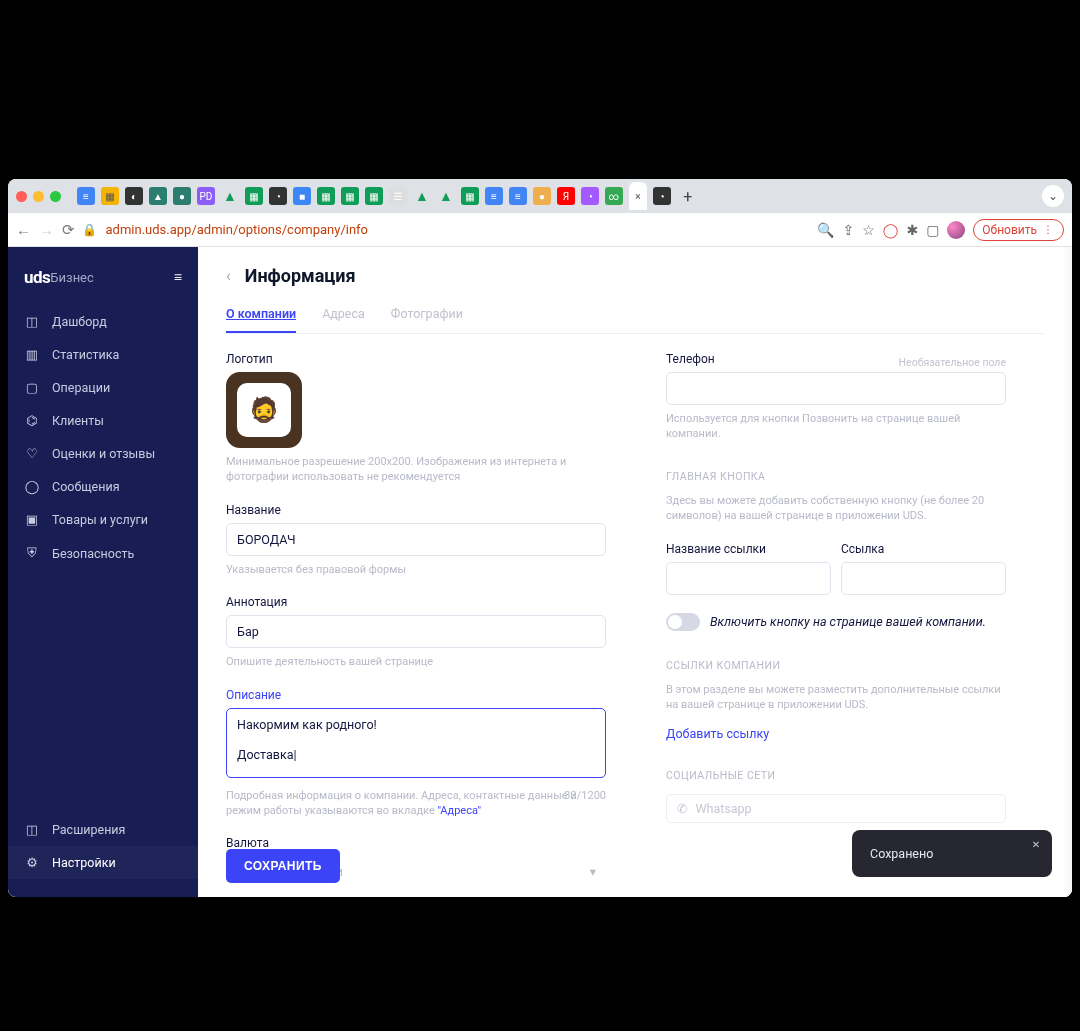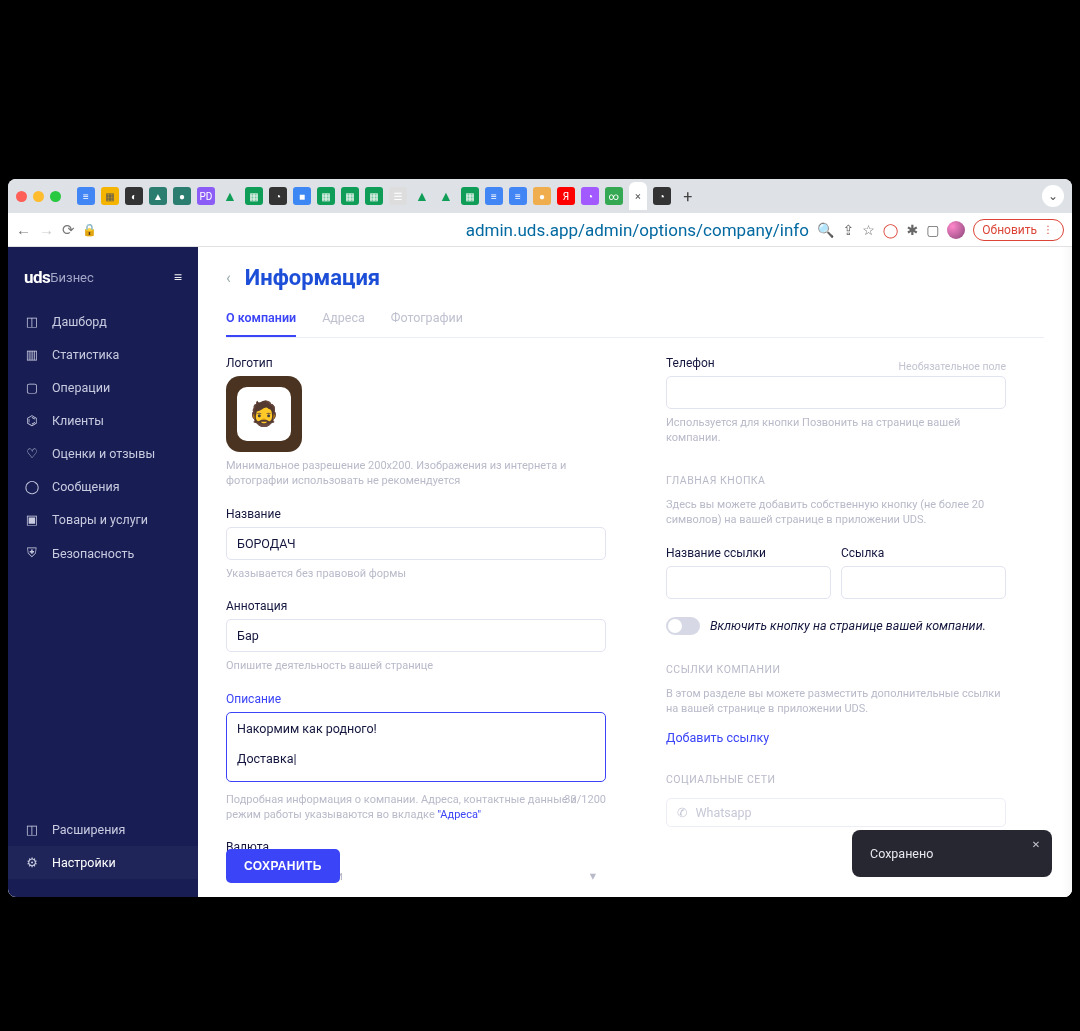--- a/index.html
+++ b/index.html
@@ -78,21 +78,21 @@
     border-bottom: 1px solid #e2e2e2;
     display: flex;
     align-items: center;
     padding: 0 8px;
     gap: 8px;
     font-size: 13px;
     color: #5f6368;
   }
   .addrbar .nav { color:#777; font-size:15px; }
   .addrbar .lock { font-size:12px; color:#555;}
-  .addrbar .url { flex:1; color:#0369a1; font-size:17px;text-align:right; }
+  .addrbar .url { flex:1; color:#c2410c; font-size:13px; }
   .addrbar .tbicon { font-size:14px; color:#666; }
   .addrbar .upd {
     border: 1px solid #db4437;
     color: #db4437;
     border-radius: 14px;
     padding: 3px 10px 3px 8px;
     font-size: 12px;
     display:flex; align-items:center; gap:6px;
   }
   .addrbar .upd .vdots {font-size:10px; color:#db4437;}
@@ -131,24 +131,24 @@
   .main {
     flex:1;
     background:#fff;
     overflow:hidden;
     padding: 18px 28px 0 28px;
     position:relative;
   }
   .scroll-shadow { position:absolute; right:0; top:0; bottom:0; width:10px; background:linear-gradient(90deg, transparent, rgba(0,0,0,.03));}
   .title-row { display:flex; align-items:center; gap:14px; margin-bottom:14px;}
   .title-row .back { color:#9aa; font-size:16px;}
-  .title-row h1 { font-size:22px; font-weight:700; color:#1d4ed8;}
+  .title-row h1 { font-size:18px; font-weight:700; color:#0f172a;}
   .tabs { display:flex; gap:26px; border-bottom:1px solid #eceef5; margin-bottom:18px; }
   .tabs .tab { font-size:12.5px; color:#bfc1cf; padding:6px 0 10px; cursor:pointer;}
-  .tabs .tab.active { color:#3b44f6; border-bottom:2px solid #3b44f6; font-weight:600;}
+  .tabs .tab.active { color:#3b44f6; border-bottom:2px solid #3b44f6; font-weight:600;text-decoration:underline;}
   .columns { display:flex; gap:60px; }
   .col { flex:1; max-width: 380px; }
   .col.right { max-width: 340px;}
   .lbl { font-size:12px; color:#14163e; margin-bottom:6px; display:block;}
   .lbl.small { color:#b8bac9; font-size:10.5px; text-transform:uppercase; letter-spacing:.5px;}
   .hint { font-size:11px; color:#b8bac9; line-height:1.4; margin-top:6px;}
   .hint a { color:#3b44f6; text-decoration:none;}
   .fld { margin-bottom:18px;}
   .input, .textarea {
     width:100%;

